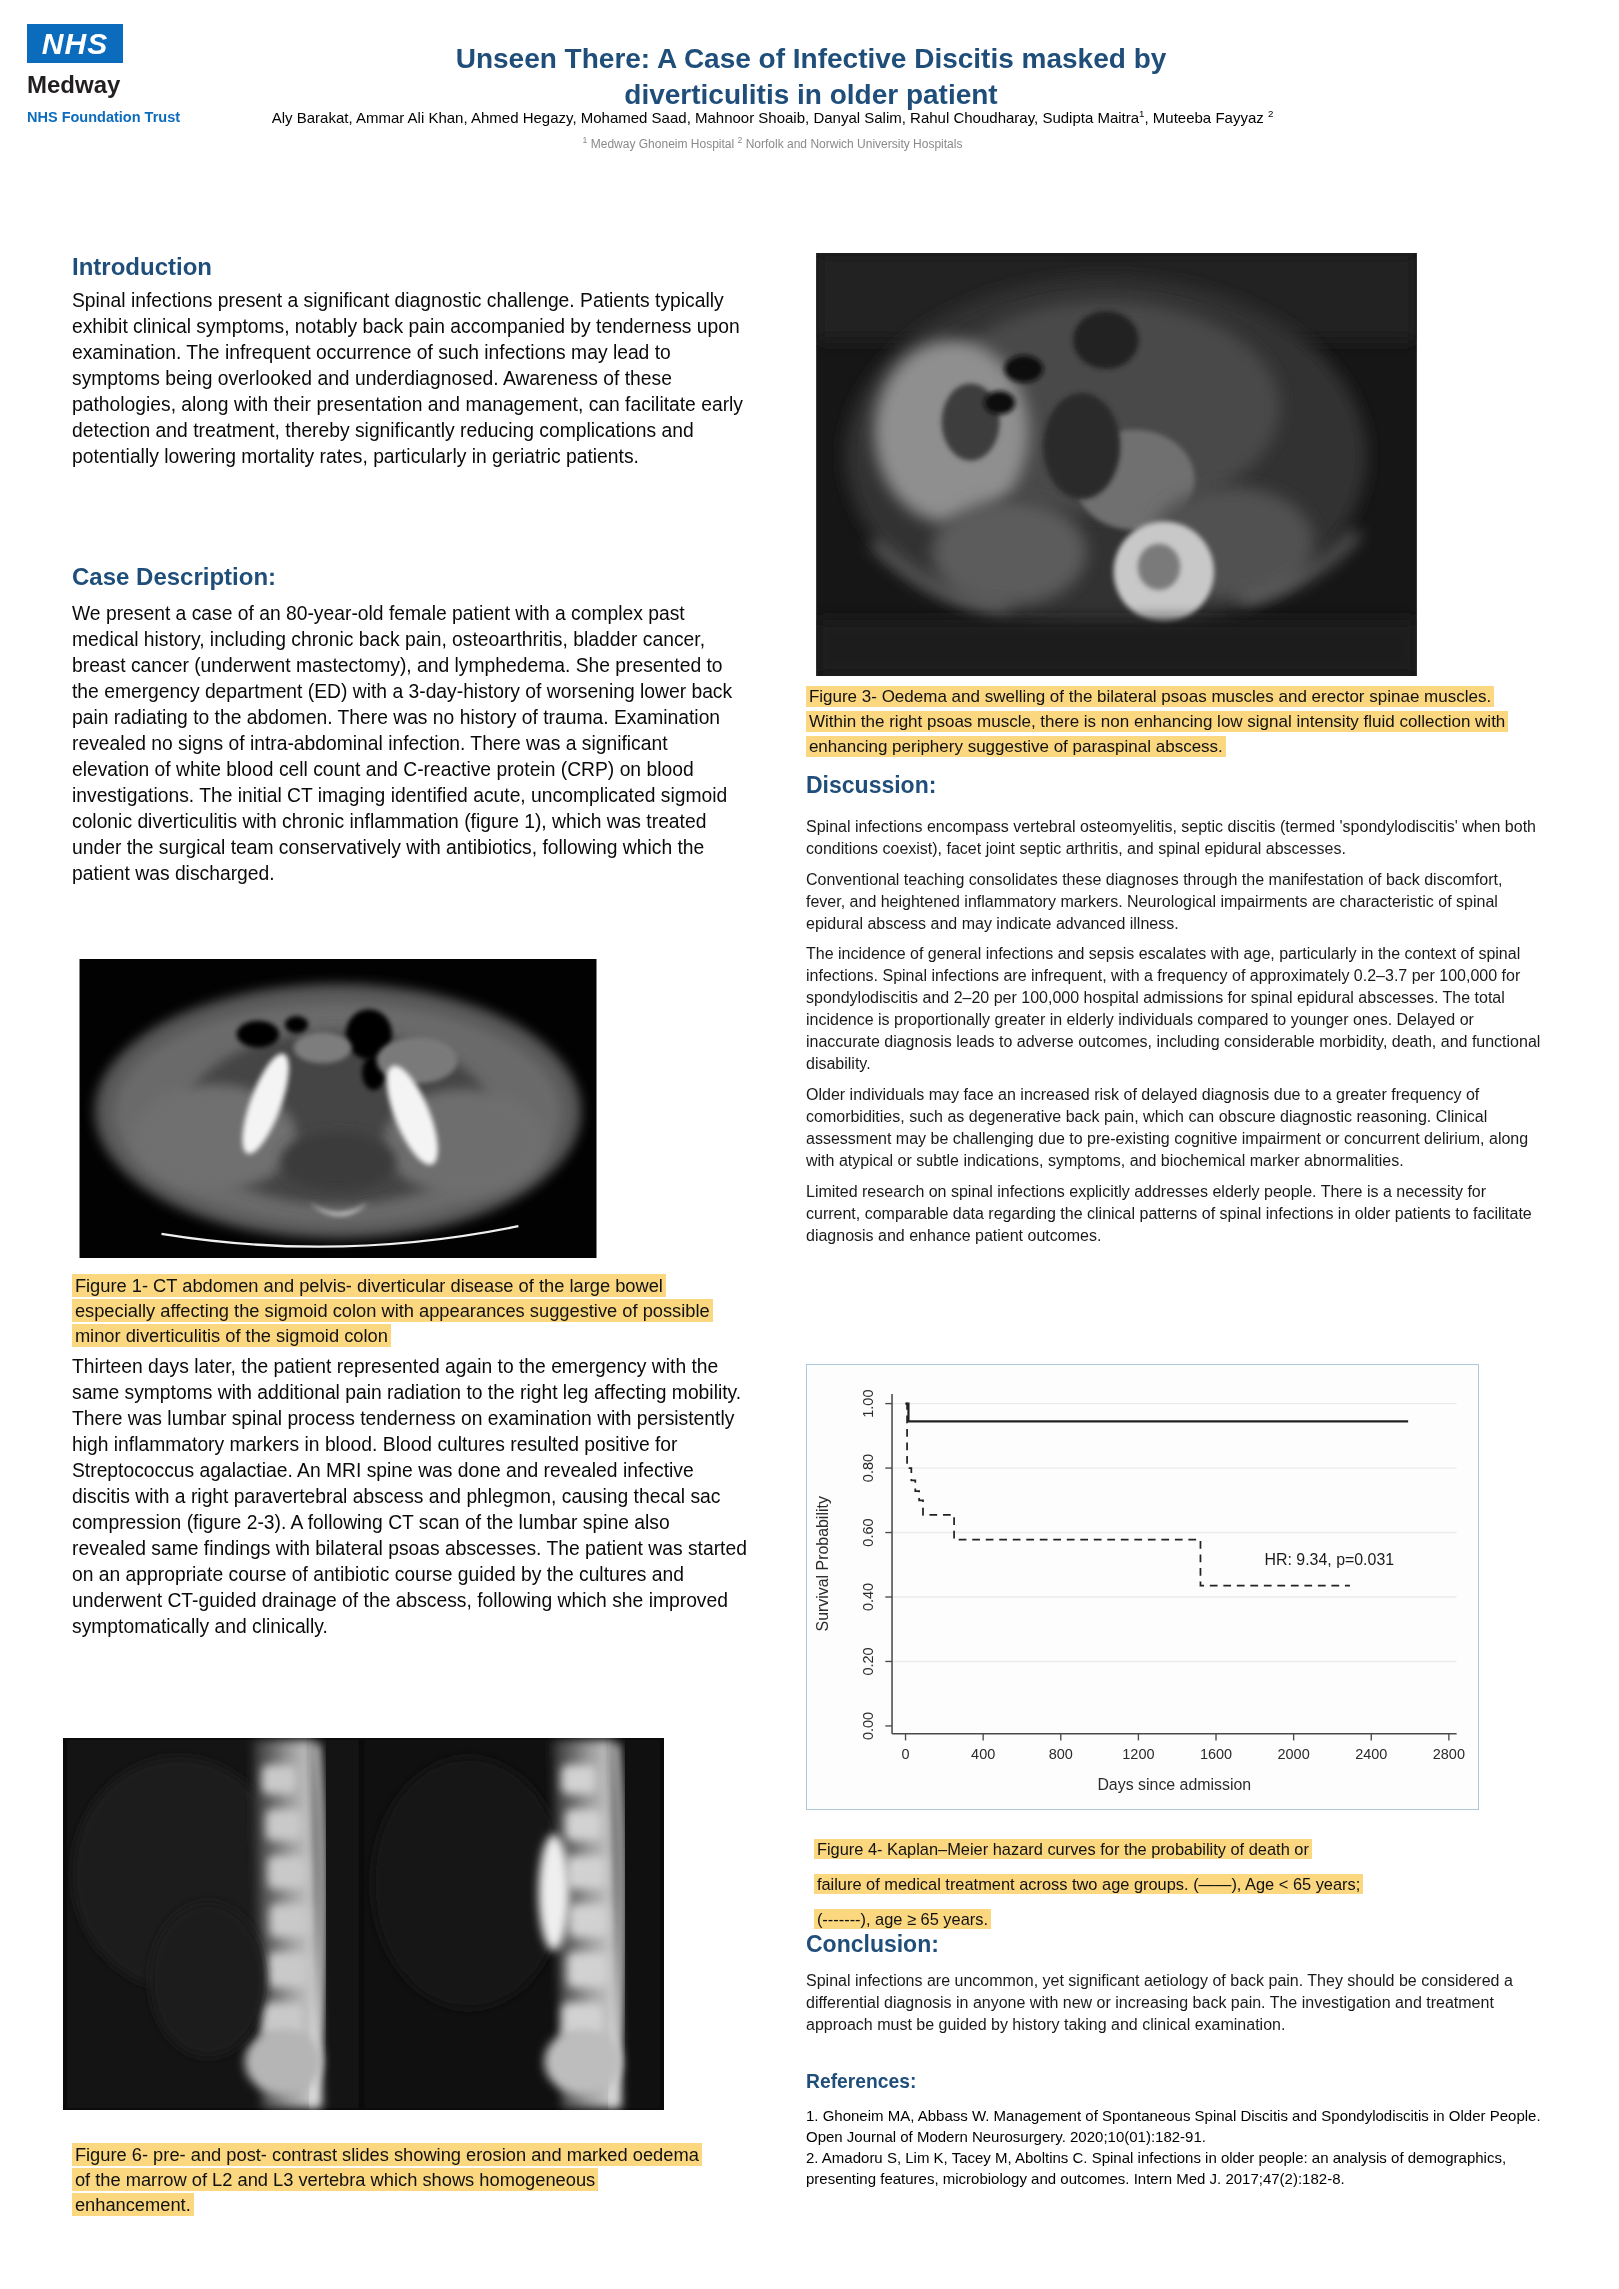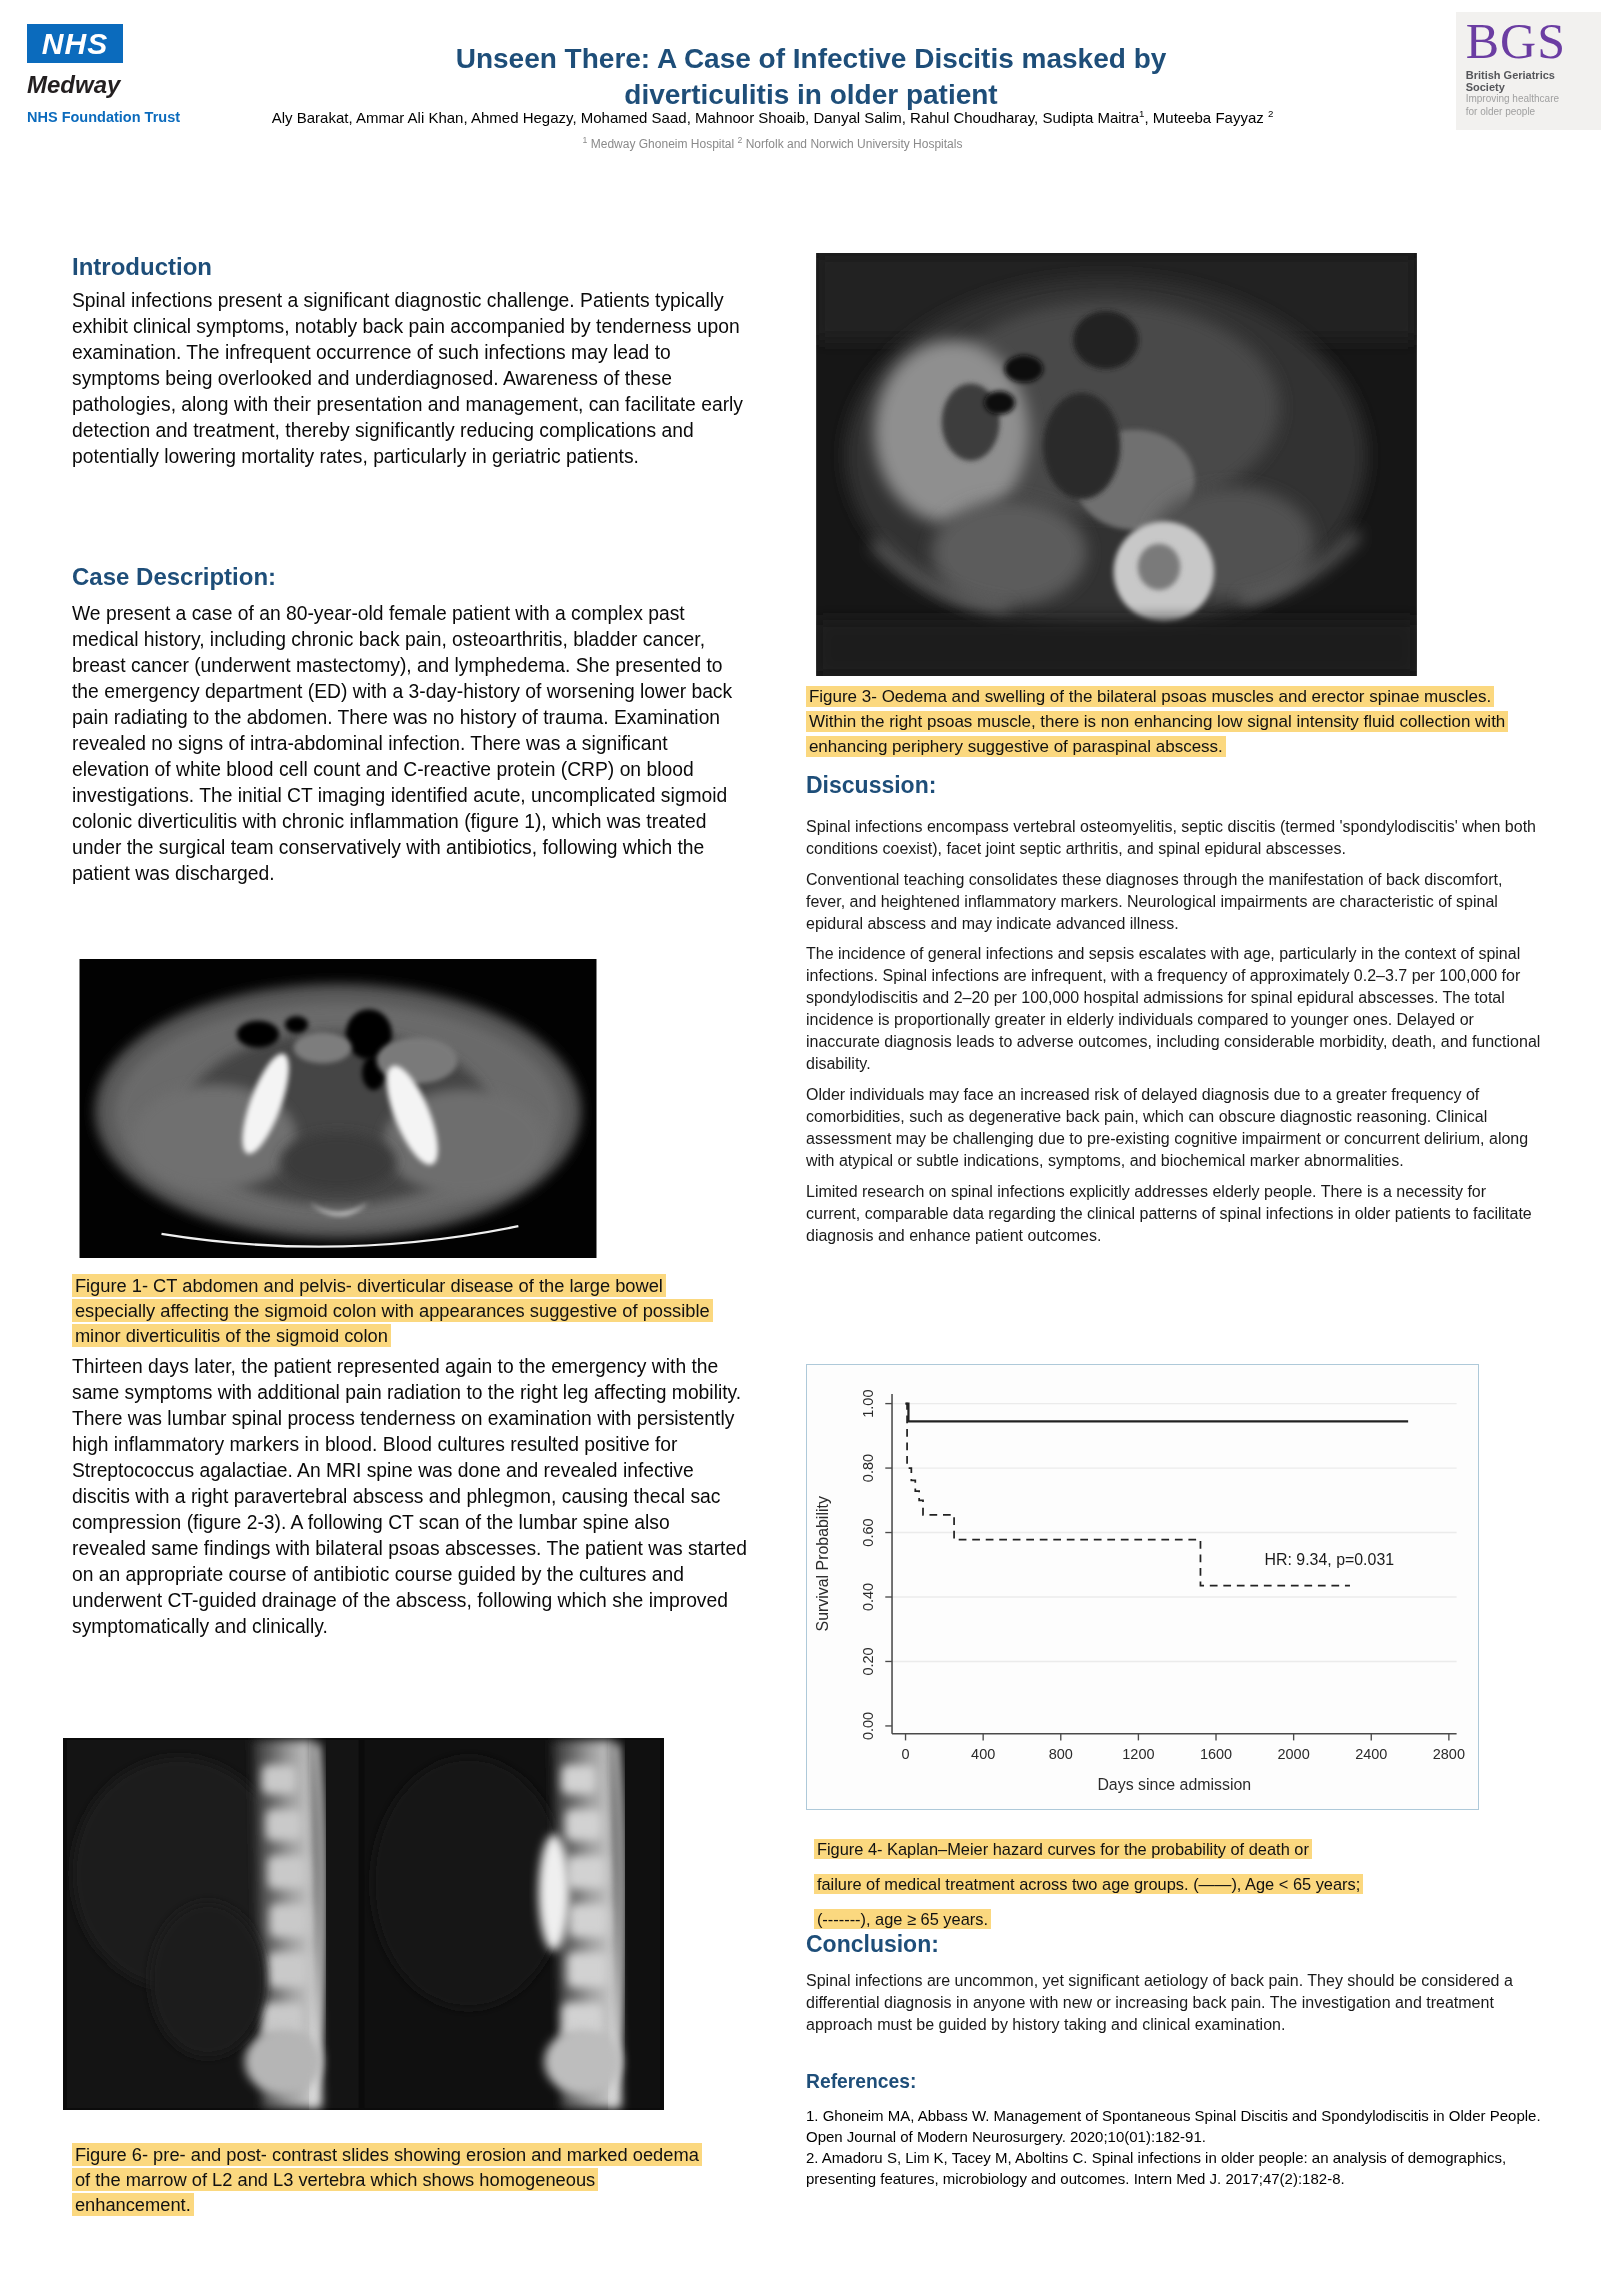--- a/index.html
+++ b/index.html
@@ -4,21 +4,21 @@
 <style>
   html,body{margin:0;padding:0;background:#ffffff;}
   .poster{position:relative;width:1619px;height:2289px;background:#ffffff;
           font-family:"Liberation Sans",sans-serif;color:#000;overflow:hidden;padding-left:24px;}
   .abs{position:absolute;}
 
   
   .nhs-box{background:#0b6bbd;color:#fff;font-style:italic;font-weight:bold;
            font-size:30px;width:96px;height:39px;display:flex;align-items:center;
            justify-content:center;letter-spacing:1px;}
-  .nhs-medway{font-size:24px;font-weight:bold;color:#231f20;margin-top:7.7px;font-style:italic;}
+  .nhs-medway{font-size:24px;font-weight:bold;color:#231f20;margin-top:7.7px;}
   .nhs-trust{font-size:14.5px;font-weight:bold;color:#0b6bbd;margin-top:10px;}
   .title{font-size:28px;font-weight:bold;color:#1e4e79;text-align:center;line-height:36px;}
   .authors{font-size:15px;color:#000;text-align:center;}
   .authors sup{font-size:9.7px;}
   .affil{font-size:12px;color:#8a8a8a;text-align:center;}
   .affil sup{font-size:8.7px;}
   .bgs-box{background:#f2f1ef;width:145px;height:118px;text-align:left;padding:3.9px 5.8px 0 9.7px;box-sizing:border-box;}
   .bgs-acronym{font-family:"Liberation Serif",serif;font-size:50px;line-height:52px;color:#6b3da2;letter-spacing:1px;}
   .bgs-name{font-size:11px;font-weight:bold;color:#55565a;margin-top:1.9px;}
   .bgs-tag{font-size:10px;color:#a0a0a0;line-height:12.6px;}
@@ -57,26 +57,20 @@
     <div class="nhs-box">NHS</div>
     <div class="nhs-medway">Medway</div>
     <div class="nhs-trust">NHS Foundation Trust</div>
   </div>
 
   <div class="abs title" style="left:280px;top:41px;width:1062px;">
     <div>Unseen There: A Case of Infective Discitis masked by</div>
     <div>diverticulitis in older patient</div>
   </div>
 
-  <div class="abs bgs-box" style="left:1456px;top:11.6px;">
-    <div class="bgs-acronym">BGS</div>
-    <div class="bgs-name">British Geriatrics Society</div>
-    <div class="bgs-tag">Improving healthcare</div>
-    <div class="bgs-tag">for older people</div>
-  </div>
 
   <div class="abs authors" style="left:87px;top:108px;width:1371px;">
     <span>Aly Barakat, Ammar Ali Khan, Ahmed Hegazy, Mohamed Saad, Mahnoor Shoaib, Danyal Salim, Rahul Choudharay, Sudipta Maitra</span><sup>1</sup><span>, Muteeba Fayyaz </span><sup>2</sup>
   </div>
 
   <div class="abs affil" style="left:87px;top:135px;width:1371px;">
     <sup>1</sup><span> Medway Ghoneim Hospital   </span><sup>2</sup><span> Norfolk and Norwich University Hospitals</span>
   </div>
 
   <div class="abs h-left" style="left:72px;top:253px;">Introduction</div>

